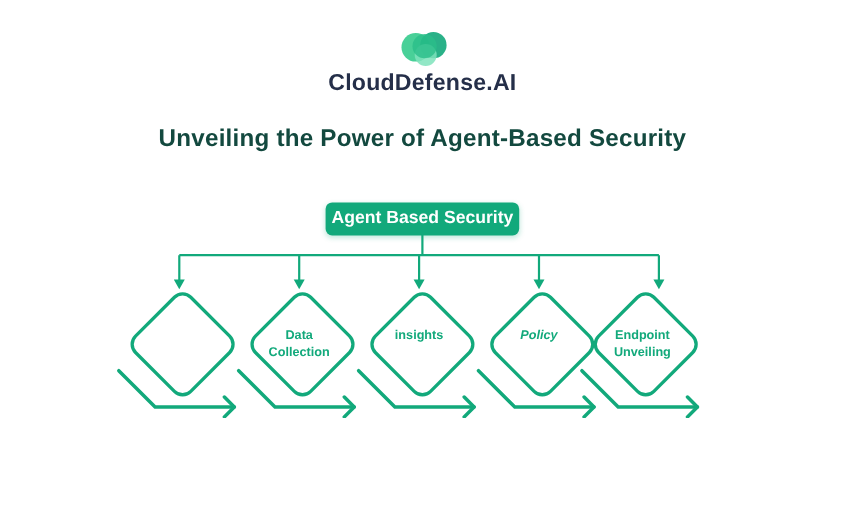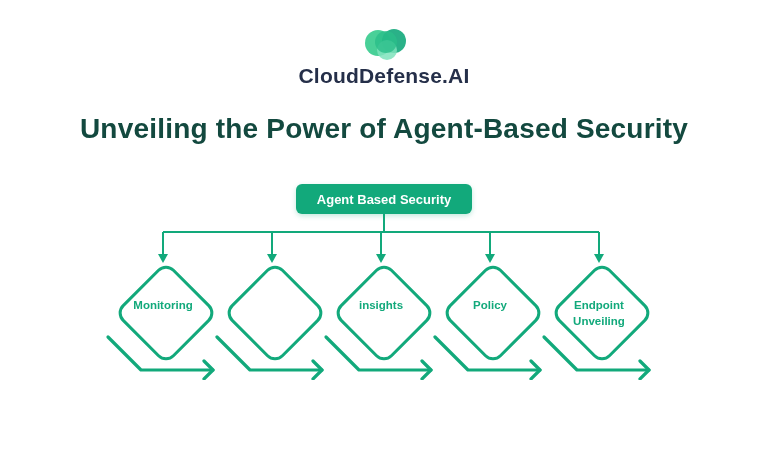--- a/index.html
+++ b/index.html
@@ -12,27 +12,27 @@
     position:absolute; top:20px; left:0; width:768px;
     display:flex; flex-direction:column; align-items:center;
   }
   .brand-name {
     margin-top:2px; font-size:21px; font-weight:bold;
     color:#252F49; letter-spacing:.2px;
   }
   
   .title {
     position:absolute; top:113px; left:0; width:768px; text-align:center;
-    font-size:28px; font-weight:bold; color:#13493F; letter-spacing:.2px;
+    font-size:22px; font-weight:bold; color:#13493F; letter-spacing:.2px;
   }
   
   .root-box {
     position:absolute; left:296px; top:184px; width:176px; height:30px;
     background:#12A97B; border-radius:6px; color:#ffffff;
-    font-size:13px; font-weight:bold;
+    font-size:16px; font-weight:bold;
     display:flex; align-items:center; justify-content:center;
     box-shadow:0 2px 5px rgba(18,169,123,.25);
   }
   
   .connectors { position:absolute; left:0; top:213px; width:768px; height:52px; }
   .connectors line { stroke:#12A97B; stroke-width:2; }
   .connectors polygon { fill:#12A97B; }
   
   .node { position:absolute; top:262px; width:120px; height:120px; }
   .diamond {
@@ -45,21 +45,21 @@
     font-size:11.5px; font-weight:bold; color:#12A97B; line-height:1.35;
   }
   .node-label span { display:block; }
   .arrow-svg { position:absolute; left:2px; top:72px; width:118px; height:46px; }
   .arrow-svg path {
     fill:none; stroke:#12A97B; stroke-width:3.2;
     stroke-linecap:round; stroke-linejoin:round;
   }
   
   .n0 { left:103px; } .n1 { left:212px; } .n2 { left:321px; }
-  .n3 { left:430px; } .n4 { left:539px; }
+  .n3 { left:430px;font-style:italic; } .n4 { left:524px; }
 </style>
 </head>
 <body>
 
 <div class="canvas">
 
   <div class="logo-wrap">
     <svg width="56" height="42" viewBox="0 0 56 42">
       <circle cx="22" cy="23" r="13" fill="#3FCD92" opacity="0.95"></circle>
       <circle cx="38" cy="21" r="12" fill="#13A97B" opacity="0.9"></circle>
@@ -86,30 +86,33 @@
     <polygon points="158,41 168,41 163,50"></polygon>
     <polygon points="267,41 277,41 272,50"></polygon>
     <polygon points="376,41 386,41 381,50"></polygon>
     <polygon points="485,41 495,41 490,50"></polygon>
     <polygon points="594,41 604,41 599,50"></polygon>
   </svg>
 
   <div class="node n0">
     <div class="diamond"></div>
     <div class="node-label">
-      <span>Monitoring</span>
     </div>
     <svg class="arrow-svg" viewBox="0 0 118 46">
       <path d="M3 3 L36 36 L108 36"></path>
         <path d="M99 27 L108 36 L99 45"></path>
     </svg>
   </div>
 
   <div class="node n1">
     <div class="diamond"></div>
+    <div class="node-label">
+      <span>Data</span>
+      <span>Collection</span>
+    </div>
     <svg class="arrow-svg" viewBox="0 0 118 46">
       <path d="M3 3 L36 36 L108 36"></path>
         <path d="M99 27 L108 36 L99 45"></path>
     </svg>
   </div>
 
   <div class="node n2">
     <div class="diamond"></div>
     <div class="node-label">
       <span>insights</span>

